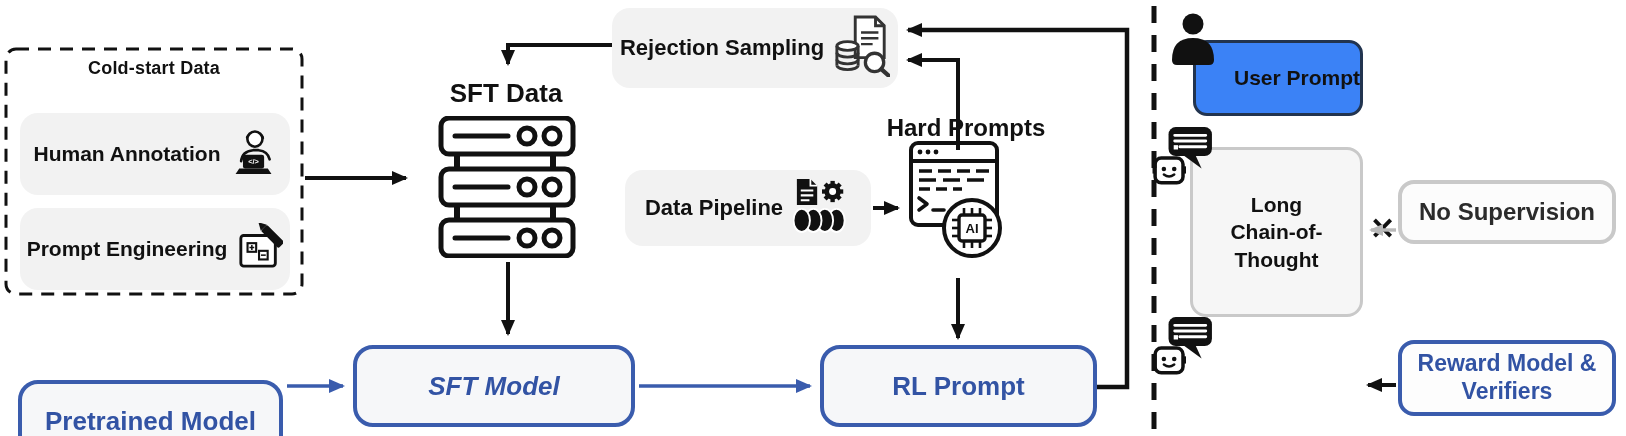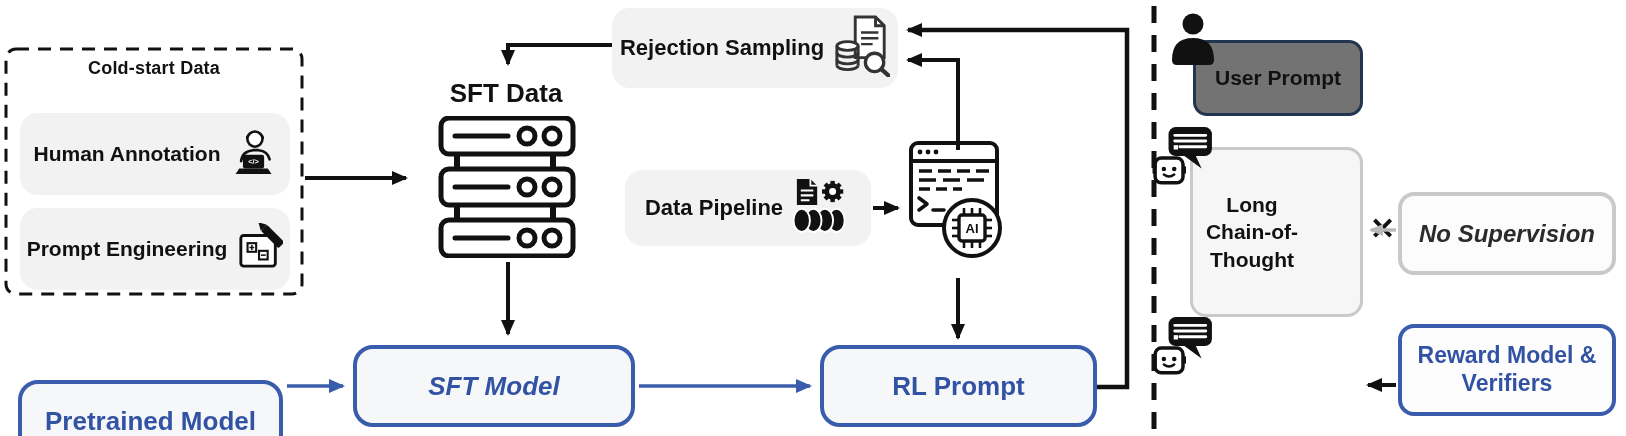--- a/index.html
+++ b/index.html
@@ -17,25 +17,25 @@
   .pill { position:absolute; background:#f2f2f2; border-radius:18px;
     display:flex; align-items:center; justify-content:center; gap:10px; }
   .pill .lbl { font-size:21px; }
   .pill-lg .lbl { font-size:22px; }
   
   .model-box { position:absolute; height:82px; background:#f6f7f9;
     border:4px solid #3a5cad; border-radius:20px;
     display:flex; align-items:center; justify-content:center;
     color:#3253a4; font-size:26px; }
   
-  .navy-box { position:absolute; background:#737373; border:3.5px solid #22344f;
-    border-radius:14px; display:flex; align-items:center; justify-content:center;
+  .navy-box { position:absolute; background:#3b82f6; border:3.5px solid #22344f;
+    border-radius:14px; display:flex; align-items:center; justify-content:flex-end;
     font-size:21px; }
   .soft-box { position:absolute; background:#f6f6f6; border:3px solid #c9c9c9;
-    border-radius:16px; display:flex; align-items:center; justify-content:flex-start;
+    border-radius:16px; display:flex; align-items:center; justify-content:center;
     font-size:21px; text-align:center; line-height:1.3; }
   .ghost-box { position:absolute; background:#fcfcfc; border:4px solid #c9c9c9;
     border-radius:16px; display:flex; align-items:center; justify-content:center;
     font-size:24px; color:#2b2b2b; }
   .reward-box { position:absolute; background:#fdfdfd; border:4px solid #3a5cad;
     border-radius:16px; display:flex; align-items:center; justify-content:center;
     color:#3253a4; font-size:23px; text-align:center; line-height:1.2; }
   .float-label { position:absolute; text-align:center; }
   #overlay { position:absolute; left:0; top:0; pointer-events:none; }
   .cross { position:absolute; font-size:30px; font-weight:700; color:#111; }
@@ -144,20 +144,21 @@
         <path d="M28 18 H46 M28 24 H46 M28 30 H40" stroke="#333" stroke-width="2.4"></path>
         <ellipse cx="14" cy="32" rx="11" ry="4.5" fill="#fff" stroke="#333" stroke-width="3"></ellipse>
         <path d="M3 32 V52 M25 32 V52" stroke="#333" stroke-width="3"></path>
         <path d="M3 39 a11 4.5 0 0 0 22 0 M3 46 a11 4.5 0 0 0 22 0 M3 52 a11 4.5 0 0 0 22 0" fill="none" stroke="#333" stroke-width="3"></path>
         <circle cx="42" cy="49" r="9.5" fill="#fff" stroke="#333" stroke-width="3.4"></circle>
         <line x1="49" y1="56" x2="57" y2="63" stroke="#333" stroke-width="4.5" stroke-linecap="round"></line>
       </svg>
     </span>
   </div>
 
+  <div class="float-label" style="left:878px; top:114px; width:176px; font-size:24px;">Hard Prompts</div>
   <div class="abs" style="left:908px; top:140px;">
     <svg width="100" height="122" viewBox="0 0 100 122">
       <rect x="3" y="3" width="86" height="82" rx="7" fill="#fff" stroke="#111" stroke-width="4"></rect>
       <line x1="3" y1="21" x2="89" y2="21" stroke="#111" stroke-width="4"></line>
       <circle cx="12" cy="12" r="2.4" fill="#111"></circle>
         <circle cx="20" cy="12" r="2.4" fill="#111"></circle>
         <circle cx="28" cy="12" r="2.4" fill="#111"></circle>
       <path d="M11 31 H81" stroke="#111" stroke-width="3.6" stroke-dasharray="13 6"></path>
       <path d="M11 40 H81" stroke="#111" stroke-width="3.6" stroke-dasharray="17 7"></path>
       <path d="M11 49 H54" stroke="#111" stroke-width="3.6" stroke-dasharray="11 6"></path>
@@ -200,26 +201,26 @@
     <svg width="52" height="58" viewBox="0 0 52 58">
       <circle cx="27" cy="12" r="10.5" fill="#111"></circle>
       <path d="M6 48 Q6 26 27 26 Q48 26 48 48 Q48 53 43 53 L11 53 Q6 53 6 48 Z" fill="#111"></path>
     </svg>
   </div>
 
   <div class="soft-box" style="left:1190px; top:147px; width:173px; height:170px;">
     <span class="cot-inner">Long Chain-of-Thought</span>
   </div>
 
-  <div class="ghost-box" style="left:1398px; top:192px; width:218px; height:83px;font-style:italic;">
+  <div class="ghost-box" style="left:1398px; top:180px; width:218px; height:64px;">
     <span>No Supervision</span>
   </div>
 
 
-  <div class="reward-box" style="left:1398px; top:324px; width:218px; height:92px;">
+  <div class="reward-box" style="left:1398px; top:340px; width:218px; height:76px;">
     <span class="reward-inner">Reward Model &amp; Verifiers</span>
   </div>
 
   <div class="abs" style="left:1152px; top:126px;">
     <svg width="62" height="60" viewBox="0 0 60 58">
       <rect x="16" y="1" width="42" height="28" rx="7" fill="#111"></rect>
       <path d="M22 9 H52 M22 14.5 H52 M27 20 H52" stroke="#fff" stroke-width="2.8" stroke-linecap="round"></path>
       <rect x="21" y="18.5" width="4.2" height="4.2" fill="#fff"></rect>
       <path d="M30 28 L48 41 L42 28 Z" fill="#111"></path>
       <rect x="3" y="31" width="27" height="24" rx="6" fill="#fff" stroke="#111" stroke-width="3.4"></rect>

